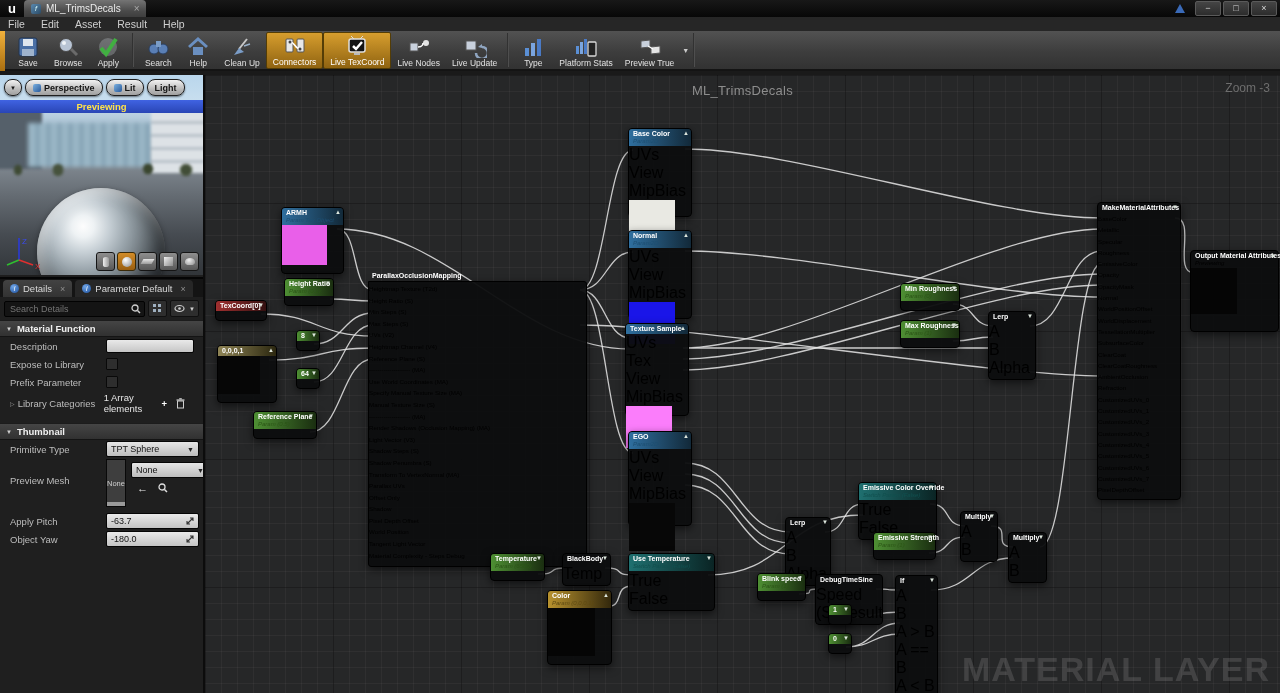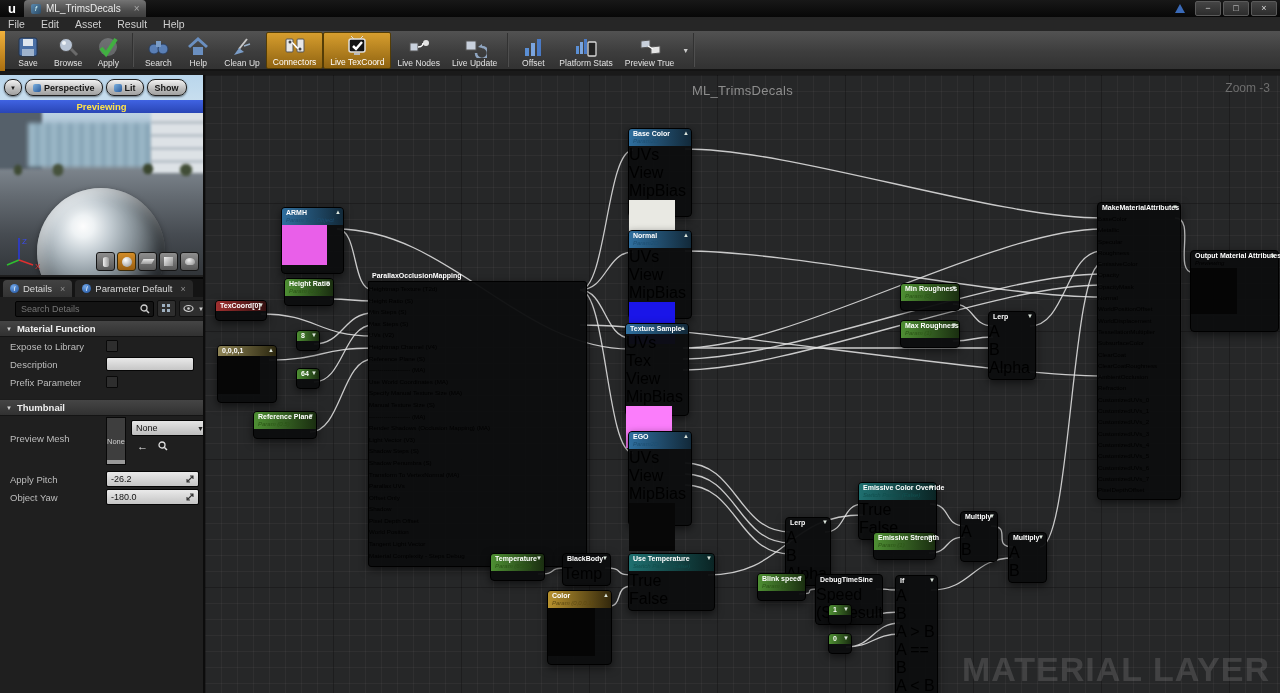--- a/index.html
+++ b/index.html
@@ -56,21 +56,21 @@
   .g-cub{width:9px;height:9px;background:linear-gradient(135deg,#f0f0f0,#8a8a8a);}
   .g-tea{width:10px;height:7px;background:radial-gradient(circle at 40% 30%,#f0f0f0,#8a8a8a);border-radius:50% 50% 40% 40%;}
 
   
   .details{position:absolute;left:0;top:202px;width:203px;height:416px;background:#1f1f1f;border-top:2px solid #050505;font-size:9.5px;color:#bfbfbf;}
   .dtabs{display:flex;gap:3px;padding:1px 3px 0 3px;background:#141414;height:17px;}
   .dtab{display:flex;align-items:center;gap:4px;padding:0 7px;border-radius:4px 4px 0 0;background:#272727;color:#d9d9d9;font-size:9.5px;}
   .dtab.active{background:linear-gradient(180deg,#424242,#333);}
   .iico{width:9px;height:9px;border-radius:50%;background:radial-gradient(circle at 35% 30%,#6fa5e8,#1d4f9a);color:#fff;font-size:7px;line-height:9px;text-align:center;font-style:italic;}
   .dtab .x{color:#8f8f8f;font-size:9px;margin-left:4px;}
-  .searchrow{display:flex;align-items:center;gap:3px;padding:3px 4px;margin-left:11px;}
+  .searchrow{display:flex;align-items:center;gap:3px;padding:3px 4px;}
   .searchbox{flex:1;display:flex;align-items:center;height:14px;background:#141414;border:1px solid #020202;border-radius:2px;padding:0 3px;}
   .searchbox input{flex:1;background:transparent;border:0;outline:0;color:#9a9a9a;font-size:9px;font-family:inherit;min-width:0;}
   .sqbtn{height:15px;background:#2e2e2e;border:1px solid #101010;border-radius:2px;display:flex;align-items:center;justify-content:center;padding:0 3px;color:#cfcfcf;}
   .sech{height:15px;background:linear-gradient(180deg,#454545,#313131);border-top:1px solid #1c1c1c;border-bottom:1px solid #141414;display:flex;align-items:center;gap:5px;padding:0 6px;font-weight:700;font-size:9.5px;color:#f0f0f0;}
   .sech .tri{font-size:6px;color:#cfcfcf;}
   .drow{display:flex;align-items:center;min-height:16px;padding:1px 4px 1px 10px;}
   .dlabel{width:96px;flex:none;white-space:nowrap;overflow:hidden;color:#bdbdbd;}
   .txtinput{width:86px;height:12px;background:linear-gradient(180deg,#e9e9e9,#c6c6c6);border:1px solid #060606;border-radius:2px;}
   .chk{width:10px;height:10px;background:#2e2e2e;border:1px solid #090909;border-radius:1px;}
   .arrval{color:#e6e6e6;}
@@ -257,21 +257,21 @@
       </div>
       <div class="tsep"></div>
       <div class="tbtn">
         <span>
           <svg width="24" height="22">
             <rect x="4" y="12" width="4" height="8" fill="#5a8fd5"></rect>
             <rect x="10" y="7" width="4" height="13" fill="#7aa5e0"></rect>
             <rect x="16" y="3" width="4" height="17" fill="#4a7ac5"></rect>
           </svg>
         </span>
-        <span>Offset</span>
+        <span>Type</span>
       </div>
       <div class="tbtn">
         <span>
           <svg width="24" height="22">
             <rect x="2" y="10" width="3" height="8" fill="#5a8fd5"></rect>
             <rect x="6" y="6" width="3" height="12" fill="#7aa5e0"></rect>
             <rect x="10" y="3" width="3" height="15" fill="#4a7ac5"></rect>
             <rect x="14" y="6" width="8" height="14" rx="1" fill="#222" stroke="#d8d8d8" stroke-width="1.3"></rect>
           </svg>
         </span>
@@ -306,21 +306,21 @@
           </div>
         <div class="vbtn">
             <span class="vico"></span>
             <span>Perspective</span>
           </div>
         <div class="vbtn">
             <span class="vico"></span>
             <span>Lit</span>
           </div>
         <div class="vbtn">
-            <span>Show</span>
+            <span>Light</span>
           </div>
       </div>
       <div class="prevbar">
           <span>Previewing</span>
         </div>
       <svg width="44" height="40" style="position:absolute;left:4px;top:155px">
         <line x1="15" y1="30" x2="15" y2="8" stroke="#2a3adf" stroke-width="1.5"></line>
         <line x1="15" y1="30" x2="3" y2="35" stroke="#2fbf2f" stroke-width="1.5"></line>
         <line x1="15" y1="30" x2="29" y2="35" stroke="#df2f2f" stroke-width="1.5"></line>
         <text x="18" y="14" fill="#3a4aef" font-size="8">Z</text>
@@ -381,36 +381,56 @@
             </svg>
           <span style="font-size:6px;margin-left:2px">▼</span>
         </div>
       </div>
 
       <div class="sech">
         <span class="tri">▼</span>
         <span>Material Function</span>
       </div>
       <div class="drow">
+        <span class="dlabel">Description</span>
+        <span class="txtinput"></span>
+      </div>
+      <div class="drow">
         <span class="dlabel">Expose to Library</span>
         <span class="chk"></span>
-      </div>
-      <div class="drow">
-        <span class="dlabel">Description</span>
-        <span class="txtinput"></span>
       </div>
       <div class="drow">
         <span class="dlabel">Prefix Parameter</span>
         <span class="chk"></span>
+      </div>
+      <div class="drow">
+        <span style="font-size:6px;margin-right:3px;color:#9a9a9a">▷</span>
+        <span class="dlabel" style="width:86px">Library Categories</span>
+        <span class="arrval">1 Array elements</span>
+        <span class="rowicons">
+          <span style="font-weight:700">+</span>
+          <svg width="9" height="11" viewBox="0 0 9 11">
+              <rect x="1.5" y="3" width="6" height="7" fill="none" stroke="#cfcfcf" stroke-width="1"></rect>
+              <line x1="0.5" y1="2" x2="8.5" y2="2" stroke="#cfcfcf" stroke-width="1.2"></line>
+              <line x1="3.2" y1="0.8" x2="5.8" y2="0.8" stroke="#cfcfcf" stroke-width="1.2"></line>
+            </svg>
+        </span>
       </div>
 
       <div style="height:8px"></div>
       <div class="sech">
         <span class="tri">▼</span>
         <span>Thumbnail</span>
+      </div>
+      <div class="drow">
+        <span class="dlabel">Primitive Type</span>
+        <span class="dd">
+          <span>TPT Sphere</span>
+          <span class="car">▼</span>
+        </span>
       </div>
       <div class="drow" style="align-items:flex-start;min-height:52px">
         <span class="dlabel" style="margin-top:16px">Preview Mesh</span>
         <span class="meshthumb">
           <span>None</span>
           <span class="strip"></span>
         </span>
         <span style="display:flex;flex-direction:column;gap:4px;margin-left:5px;margin-top:3px">
           <span class="dd" style="width:68px">
             <span>None</span>
@@ -422,21 +442,21 @@
                 <circle cx="4" cy="4" r="3" fill="none" stroke="#e0e0e0" stroke-width="1.3"></circle>
                 <line x1="6.5" y1="6.5" x2="9" y2="9" stroke="#e0e0e0" stroke-width="1.5"></line>
               </svg>
           </span>
         </span>
       </div>
       <div id="orbitrows">
           <div class="drow">
             <span class="dlabel">Apply Pitch</span>
             <span class="numfield">
-              <span>-26.2</span>
+              <span>-63.7</span>
               <svg width="8" height="8" style="margin-left:auto">
                 <path d="M1 7 L7 1 M1 4 L1 7 L4 7 M4 1 L7 1 L7 4" stroke="#333" stroke-width="1.1" fill="none"></path>
               </svg>
             </span>
           </div>
           <div class="drow">
             <span class="dlabel">Object Yaw</span>
             <span class="numfield">
               <span>-180.0</span>
               <svg width="8" height="8" style="margin-left:auto">

